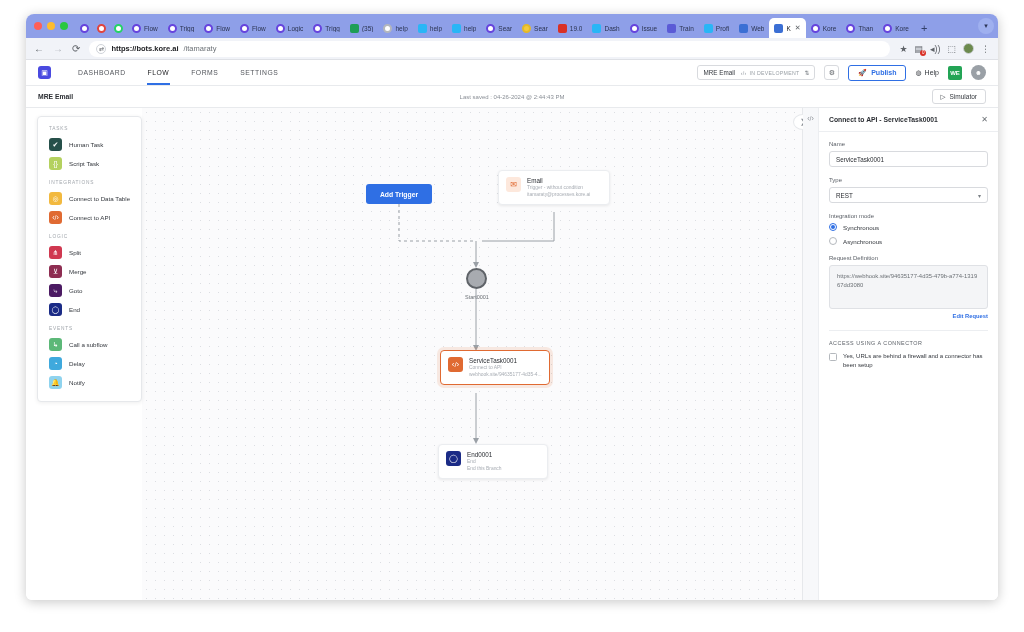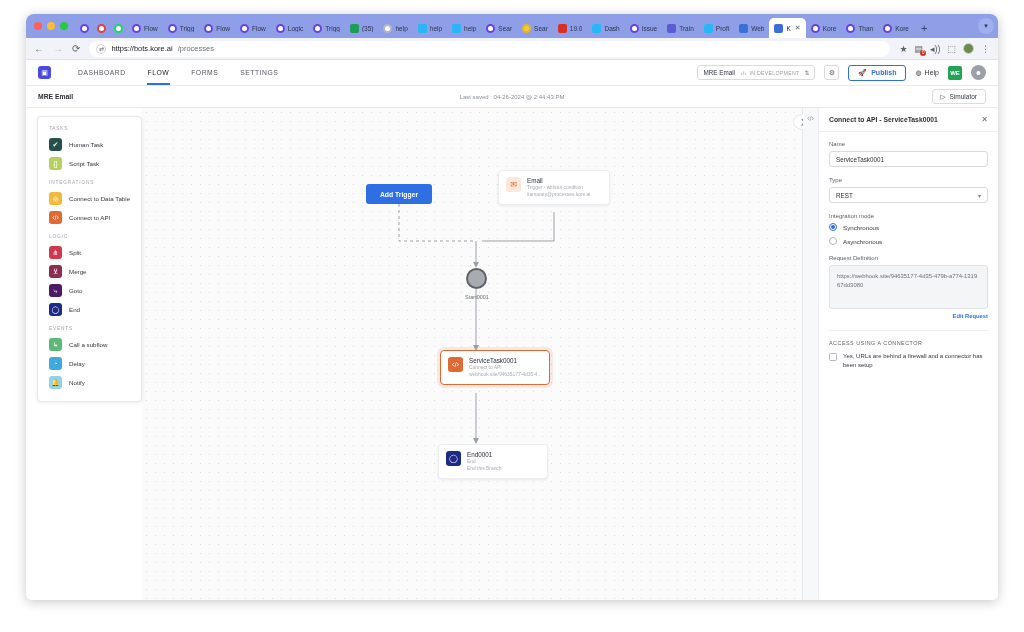--- a/index.html
+++ b/index.html
@@ -65,21 +65,21 @@
     padding: 0 8px; gap: 9px; border-bottom: 1px solid #dfe1e6;
   }
   .navbtn { font-size: 10px; color: #5f6368; line-height: 1; }
   .navbtn.dim { color: #b0b4ba; }
   #omnibox {
     flex: 1; height: 16px; background: #fff; border-radius: 9px;
     display: flex; align-items: center; gap: 5px; padding: 0 7px;
     font-size: 7.5px; color: #4c5057;
   }
   .omni-icon { width: 10px; height: 10px; border-radius:50%; border:1px solid #cfd3d9; display:flex;align-items:center;justify-content:center;font-size:6px;color:#5f6368;}
-  .url-strong { color:#202124; font-weight:400; }
+  .url-strong { color:#202124; font-weight:700; }
   .url-rest { color:#6b7075; }
   .tb-right { display:flex; align-items:center; gap:7px; }
   .tb-ico { font-size:9px; color:#5f6368; position:relative; }
   .ext-badge {
     position:absolute; right:-3px; bottom:-2px; background:#d93025; color:#fff;
     font-size:4.5px; border-radius:3px; padding:0 1.5px; line-height:6px;
   }
   .profile-pic { width:11px;height:11px;border-radius:50%;background:#6c8a4e;border:1px solid #cfd3d9; }
 
   
@@ -356,21 +356,21 @@
     <div class="tab-list-btn">▾</div>
   </div>
 
   <div id="toolbar">
     <span class="navbtn">←</span>
     <span class="navbtn dim">→</span>
     <span class="navbtn">⟳</span>
     <div id="omnibox">
       <span class="omni-icon">⇄</span>
       <span class="url-strong">https://bots.kore.ai</span>
-        <span class="url-rest">/processes</span>
+        <span class="url-rest">/itamaraty</span>
     </div>
     <div class="tb-right">
       <span class="tb-ico">★</span>
       <span class="tb-ico">▤<span class="ext-badge">0</span></span>
       <span class="tb-ico">◂))</span>
       <span class="tb-ico">⬚</span>
       <span class="profile-pic"></span>
       <span class="tb-ico">⋮</span>
     </div>
   </div>

